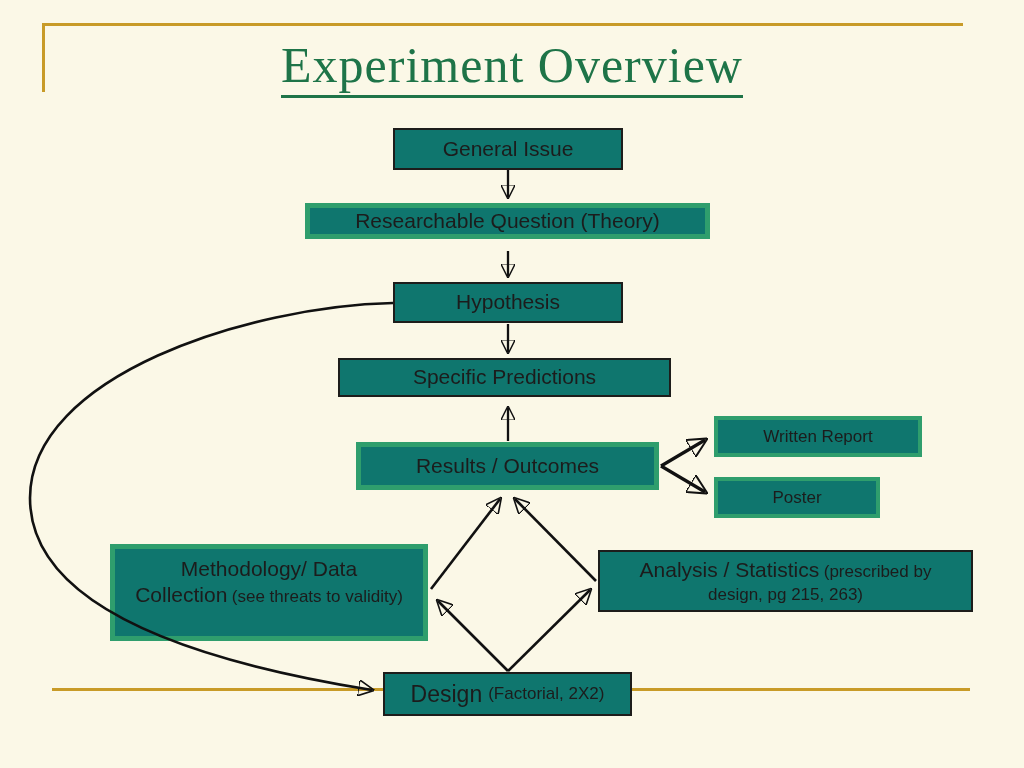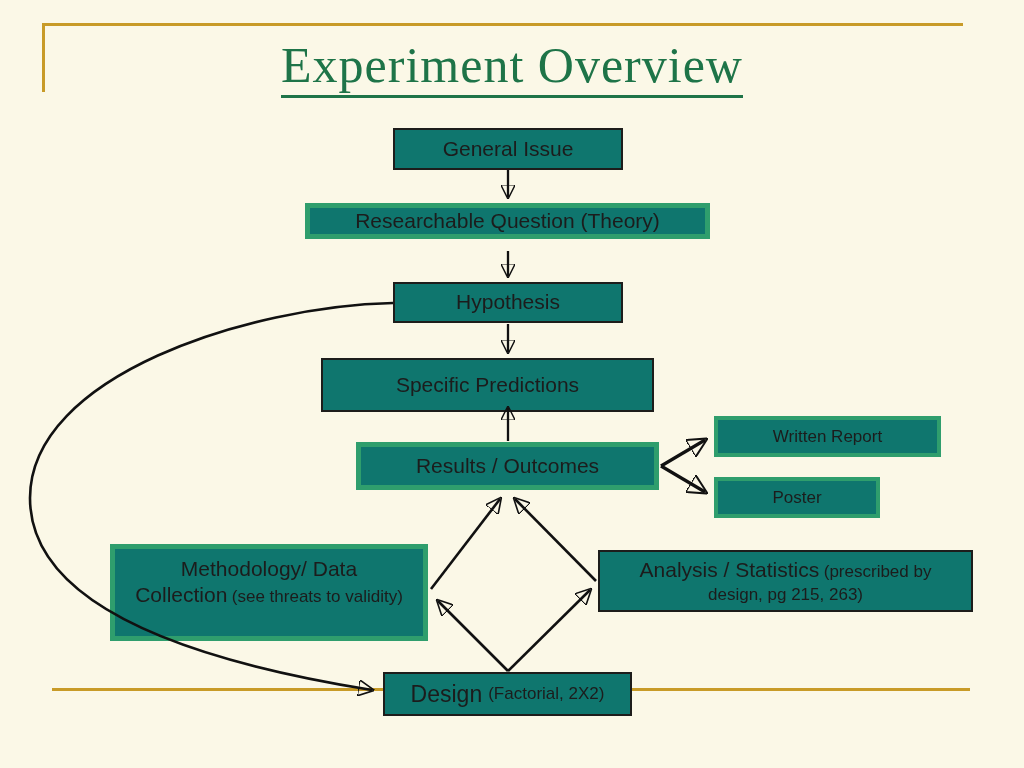--- a/index.html
+++ b/index.html
@@ -45,23 +45,23 @@
   .black-box{border:2px solid #1d1d1b;}
   .green-box{border:5px solid #2F9E6D;}
   .green-box-thin{border:4px solid #2F9E6D;}
   .lbl{font-size:21px;}
   .lbl-sm{font-size:17px;}
   .note{font-size:17px;}
 
   .n-general{left:393px;top:128px;width:230px;height:42px;}
   .n-research{left:305px;top:203px;width:405px;height:36px;}
   .n-hypothesis{left:393px;top:282px;width:230px;height:41px;}
-  .n-specific{left:321px;top:358px;width:333px;height:54px;}
+  .n-specific{left:338px;top:358px;width:333px;height:39px;}
   .n-results{left:356px;top:442px;width:303px;height:48px;}
-  .n-written{left:714px;top:416px;width:227px;height:41px;}
+  .n-written{left:714px;top:416px;width:208px;height:41px;}
   .n-poster{left:714px;top:477px;width:166px;height:41px;}
   .n-method{left:110px;top:544px;width:318px;height:97px;justify-content:flex-start;padding-top:7px;}
   .n-analysis{left:598px;top:550px;width:375px;height:62px;}
   .n-design{left:383px;top:672px;width:249px;height:44px;flex-direction:row;gap:6px;}
   .n-design .lbl{font-size:23px;}
 
   
   .arrows{
     position:absolute;left:0;top:0;width:1024px;height:768px;
     z-index:4;pointer-events:none;

